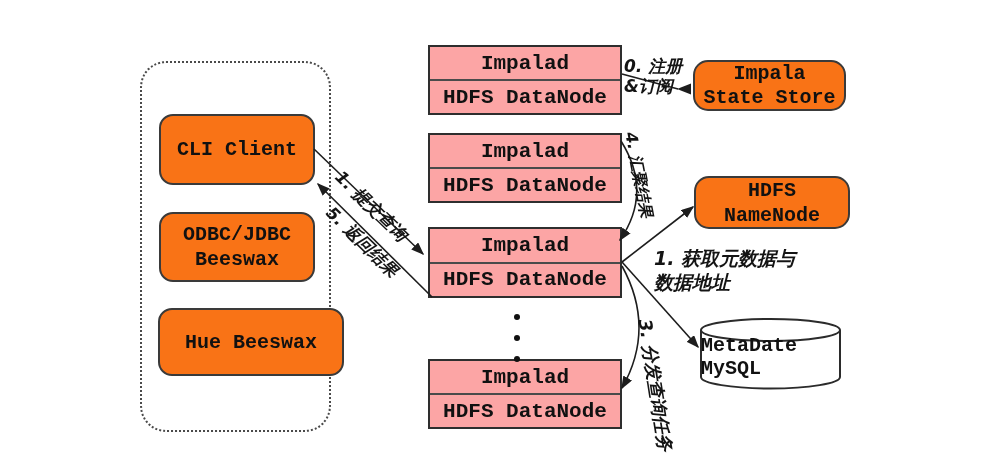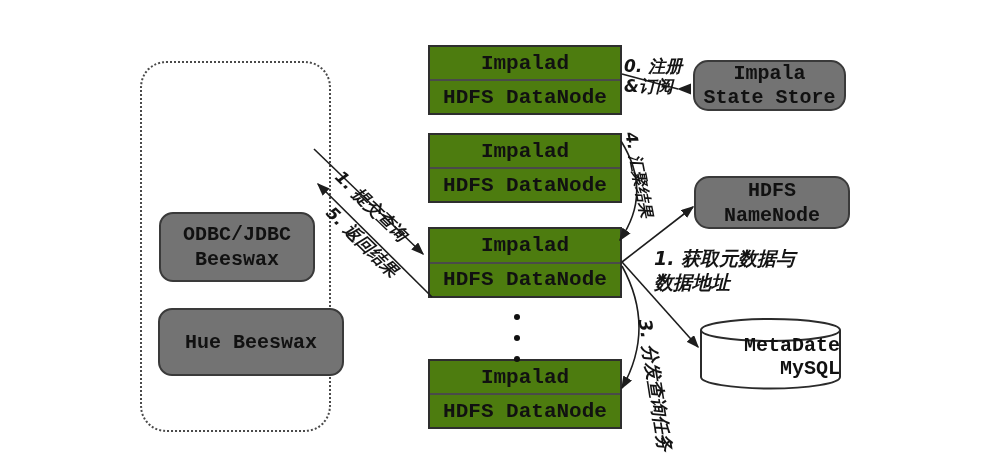--- a/index.html
+++ b/index.html
@@ -16,27 +16,27 @@
   .lbl   { position:absolute; z-index:4; }
 
   
   .client-group {
     position:absolute; left:140px; top:61px; width:191px; height:371px;
     border:2px dotted #4a4a4a; border-radius:26px; z-index:1; background:#fff;
   }
 
   
   .rbox {
-    border:2px solid #3a3a3a; border-radius:14px; background:#737373;
+    border:2px solid #3a3a3a; border-radius:14px; background:#f97316;
     display:flex; flex-direction:column; align-items:center; justify-content:center;
     font-weight:bold; font-size:20px; line-height:25px; text-align:center; white-space:nowrap;
   }
 
   
-  .pair { border:2px solid #2e2e2e; background:#4d7c0f; display:flex; flex-direction:column; }
+  .pair { border:2px solid #2e2e2e; background:#fca5a5; display:flex; flex-direction:column; }
   .pair .cell {
     flex:1; display:flex; align-items:center; justify-content:center;
     font-weight:bold; font-size:21px; white-space:nowrap;
   }
   .pair .cell:first-child { border-bottom:2px solid #4a4a4a; }
 
   
   .edge-label {
     font-family:"DejaVu Sans","Liberation Sans",sans-serif;
     font-style:italic; font-weight:600; color:#141414; white-space:nowrap;
@@ -44,30 +44,33 @@
   .rot { transform-origin:center center; }
 
   
   .vdots { position:absolute; left:514px; top:314px; width:7px; height:48px; z-index:2;
            display:flex; flex-direction:column; justify-content:space-between; }
   .vdots .dot { width:6px; height:6px; border-radius:50%; background:#101010; }
 
   
   .cyl-text {
     position:absolute; left:701px; top:334px; width:139px; z-index:4;
-    text-align:right; font-weight:bold; font-size:20px; line-height:23px; white-space:nowrap;
+    text-align:left; font-weight:bold; font-size:20px; line-height:23px; white-space:nowrap;
   }
 </style>
 </head>
 <body>
 
 <div class="stage">
 
   <div class="client-group"></div>
 
+  <div class="node rbox" style="left:159px; top:114px; width:156px; height:71px;">
+    <span>CLI Client</span>
+  </div>
   <div class="node rbox" style="left:159px; top:212px; width:156px; height:70px;font-family:Liberation Mono, monospace;">
     <span>ODBC/JDBC</span>
     <span>Beeswax</span>
   </div>
   <div class="node rbox" style="left:158px; top:308px; width:186px; height:68px;">
     <span>Hue Beeswax</span>
   </div>
 
   <div class="node pair" style="left:428px; top:45px; width:194px; height:70px;">
     <div class="cell">Impalad</div>

